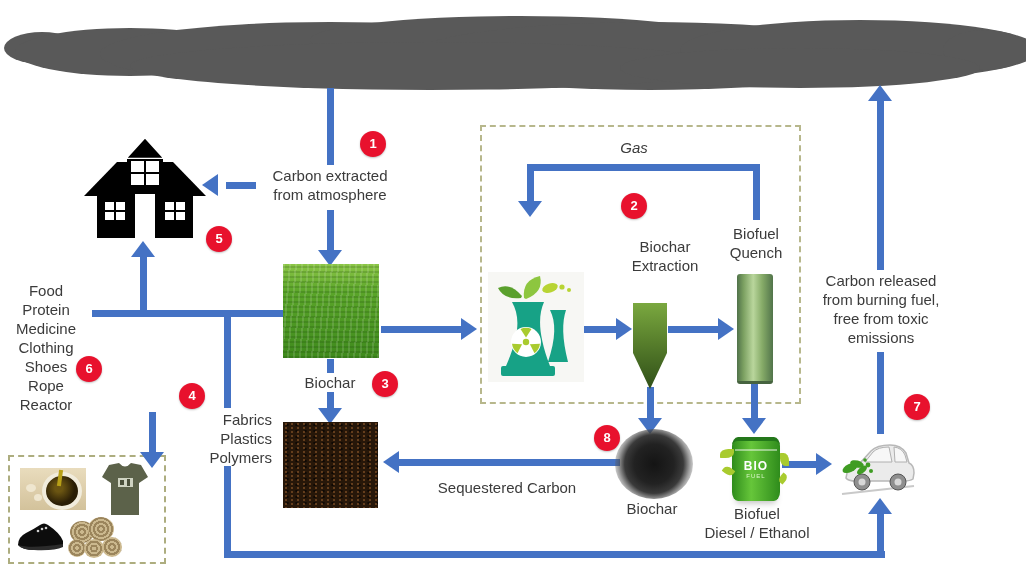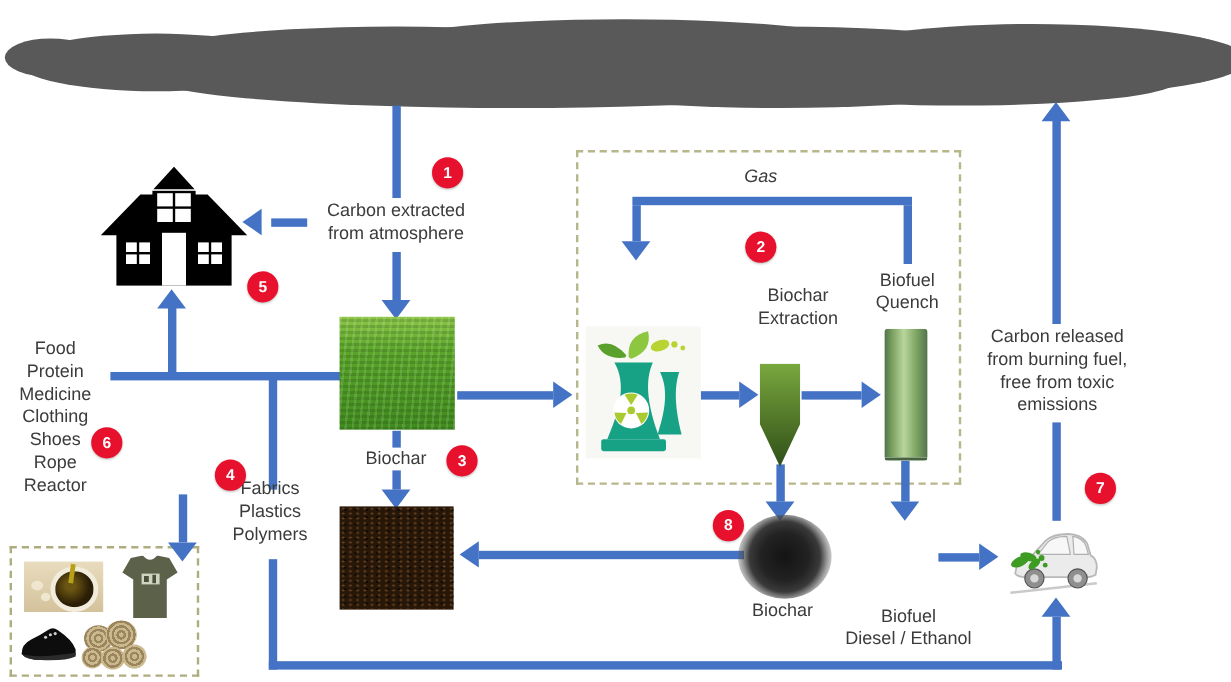--- a/index.html
+++ b/index.html
@@ -213,20 +213,29 @@
       <ellipse cx="62" cy="16" rx="8" ry="4.5" fill="#b8d433" transform="rotate(-18 62 16)"></ellipse>
       <circle cx="74" cy="15" r="2.6" fill="#b8d433"></circle>
         <circle cx="81" cy="18" r="2" fill="#b8d433"></circle>
     </svg>
   </div>
 
   <div class="funnel"></div>
   <div class="cyl"></div>
   <div class="char"></div>
 
+  <div class="barrel">
+    <span class="band"></span>
+    <div class="bio">BIO</div>
+    <div class="fuel">FUEL</div>
+    <span class="leafdot" style="left:-12px;top:8px;width:14px;height:9px;"></span>
+    <span class="leafdot" style="left:-9px;top:26px;width:11px;height:8px;transform:rotate(40deg);"></span>
+    <span class="leafdot" style="right:-11px;top:14px;width:13px;height:9px;transform:rotate(90deg);"></span>
+    <span class="leafdot" style="right:-8px;top:34px;width:10px;height:7px;transform:rotate(130deg);"></span>
+  </div>
 
   <div style="position:absolute;left:840px;top:434px;">
     <svg width="76" height="66" viewBox="0 0 76 66">
       <path d="M2,60 L74,52" stroke="#c9c9c9" stroke-width="2"></path>
       <path d="M6,44 L8,34 Q12,30 20,29 L31,17 Q37,11 50,11 Q61,11 66,19 L69,29 Q74,31 74,39 L73,45 Q70,47 64,47 L16,47 Q8,47 6,44 Z" fill="#ebebeb" stroke="#b8b8b8" stroke-width="1.5"></path>
       <path d="M33,18 Q38,13 49,13 L52,28 L25,28 Z" fill="#f7f7f7" stroke="#b0b0b0"></path>
       <path d="M54,13 Q62,14 65,21 L67,28 L55,28 Z" fill="#f7f7f7" stroke="#b0b0b0"></path>
       <circle cx="22" cy="48" r="8" fill="#8f8f8f" stroke="#555"></circle>
         <circle cx="22" cy="48" r="3.5" fill="#d8d8d8"></circle>
       <circle cx="58" cy="48" r="8" fill="#8f8f8f" stroke="#555"></circle>
@@ -245,32 +254,33 @@
   <div class="lbl" style="left:240px;top:166px;width:180px;">Carbon extracted
 from atmosphere</div>
   <div class="lbl" style="left:0px;top:281px;width:92px;">Food
 Protein
 Medicine
 Clothing
 Shoes
 Rope
 Reactor</div>
   <div class="lbl" style="left:288px;top:373px;width:84px;">Biochar</div>
-  <div class="lbl" style="left:178px;top:398px;width:94px;">Fabrics
+  <div class="lbl" style="left:178px;top:410px;width:94px;text-align:right;">Fabrics
 Plastics
 Polymers</div>
   <div class="lbl" style="left:599px;top:138px;width:70px;font-style:italic;">Gas</div>
   <div class="lbl" style="left:618px;top:237px;width:94px;">Biochar
 Extraction</div>
   <div class="lbl" style="left:714px;top:224px;width:84px;">Biofuel
 Quench</div>
   <div class="lbl" style="left:804px;top:271px;width:154px;background:#fff;">Carbon released
 from burning fuel,
 free from toxic
 emissions</div>
+  <div class="lbl" style="left:415px;top:478px;width:184px;">Sequestered Carbon</div>
   <div class="lbl" style="left:612px;top:499px;width:80px;">Biochar</div>
   <div class="lbl" style="left:685px;top:504px;width:144px;">Biofuel
 Diesel / Ethanol</div>
 
   <div class="badge" style="left:360px;top:131px;">1</div>
   <div class="badge" style="left:621px;top:193px;">2</div>
   <div class="badge" style="left:372px;top:371px;">3</div>
   <div class="badge" style="left:179px;top:383px;">4</div>
   <div class="badge" style="left:206px;top:226px;">5</div>
   <div class="badge" style="left:76px;top:356px;">6</div>

